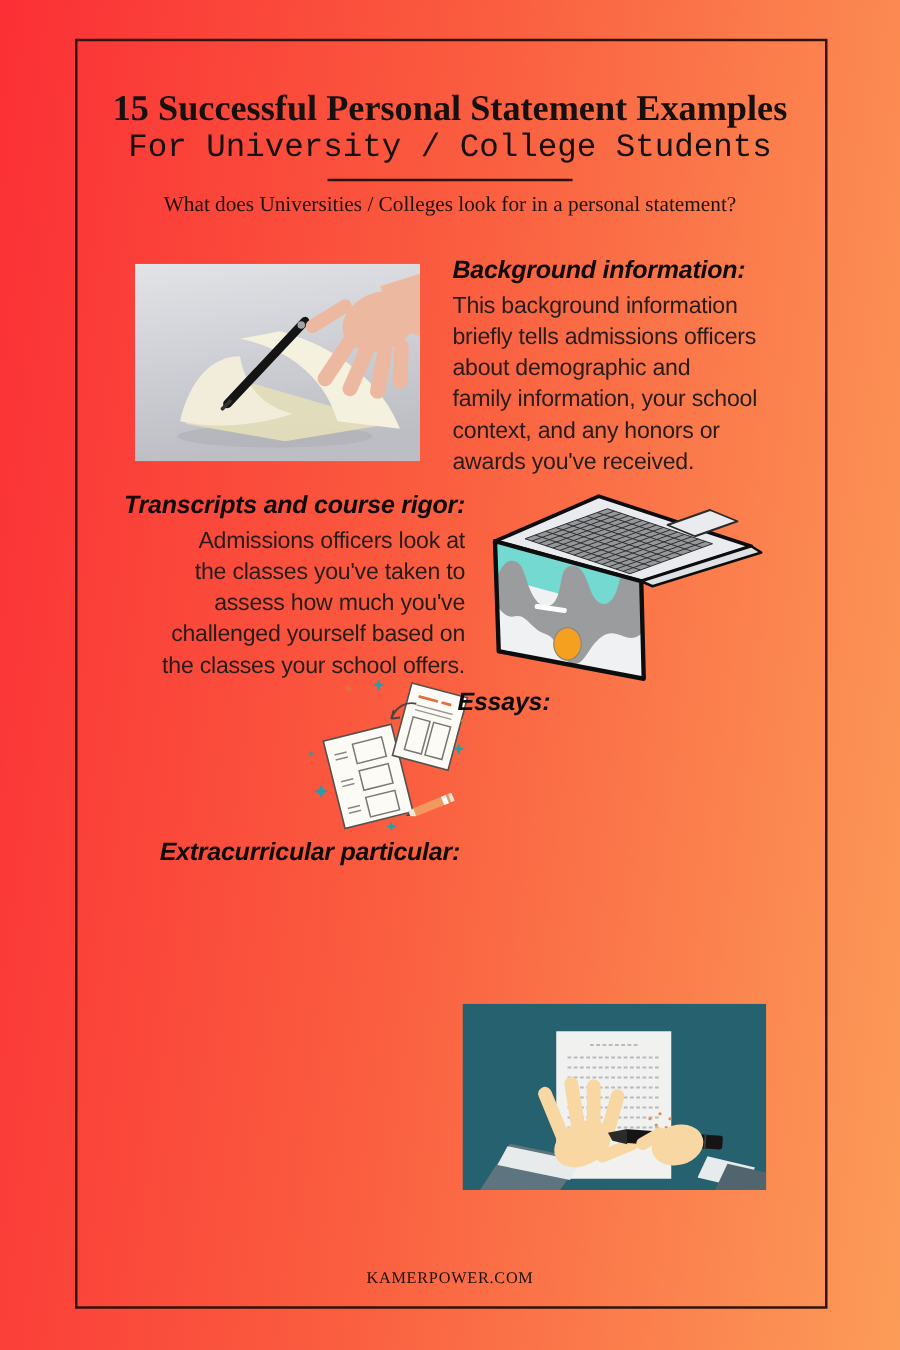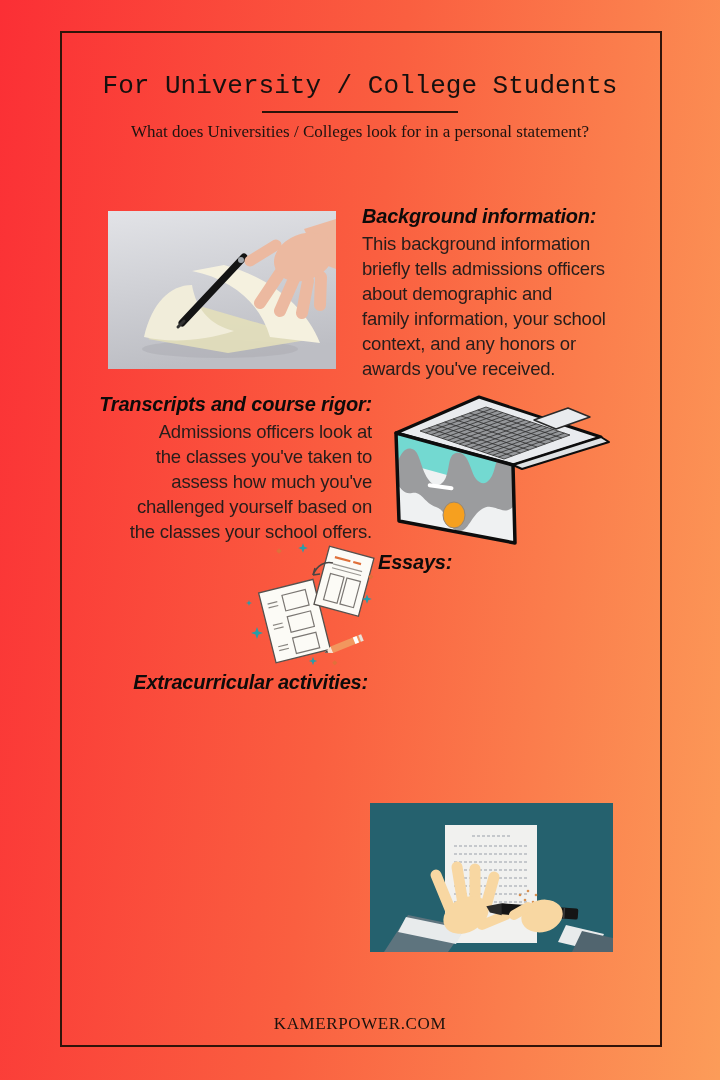--- a/index.html
+++ b/index.html
@@ -13,37 +13,38 @@
   .title{font-family:"Liberation Serif",serif;font-weight:700;font-size:29px;line-height:32px;}
   .subtitle{font-family:Liberation Mono, monospace;font-weight:400;font-size:26px;line-height:30px;}
   .divider{width:196px;border-top:2px solid #2b130a;margin:10px auto 9px;}
   .question{font-family:"Liberation Serif",serif;font-size:17px;color:#1d1310;}
   .sec{position:absolute;color:#261d1b;}
   .sec h3{margin:0 0 3px 0;font-size:20px;font-style:italic;font-weight:700;color:#0e0b0a;letter-spacing:-0.2px;}
   .sec p{margin:0;font-size:18.5px;line-height:25px;white-space:pre-line;letter-spacing:-0.2px;}
   .right{text-align:right;}
   #sec1{left:362px;top:205px;width:302px;}
   #sec2{left:64px;top:393px;width:308px;}
-  #sec3{left:378px;top:551px;width:302px;}
+  #sec3{left:366px;top:551px;width:302px;}
   #sec4{left:58px;top:671px;width:310px;}
   .illus{position:absolute;line-height:0;}
   #photo{left:108px;top:211px;}
   #laptop{left:376px;top:391px;}
   #papers{left:243px;top:541px;}
   #writing{left:370px;top:803px;}
   .footer{position:absolute;left:0;top:1014px;width:720px;text-align:center;
-    font-family:"Liberation Serif",serif;font-size:17px;letter-spacing:0.6px;color:#1c120d;}
+    font-family:"Liberation Serif",serif;font-size:13px;letter-spacing:0.6px;color:#1c120d;}
 </style>
 </head>
 <body>
 
 <div class="canvas">
   <div class="frame"></div>
 
   <div class="header">
+    <div class="title">15 Successful Personal Statement Examples</div>
     <div class="subtitle">For University / College Students</div>
     <div class="divider"></div>
     <div class="question">What does Universities / Colleges look for in a personal statement?</div>
   </div>
 
   <div class="illus" id="photo">
     <svg width="228" height="158" viewBox="0 0 228 158">
       <defs>
         <linearGradient id="pg" x1="0" y1="0" x2="0.2" y2="1">
           <stop offset="0" stop-color="#e2e3e7"></stop>
@@ -159,21 +160,21 @@
         <rect x="90" y="120" width="3.6" height="3.6" transform="rotate(45 91.8 121.8)"></rect>
       </g>
     </svg>
   </div>
 
   <div class="sec" id="sec3">
     <h3>Essays:</h3>
   </div>
 
   <div class="sec right" id="sec4">
-    <h3>Extracurricular activities:</h3>
+    <h3>Extracurricular particular:</h3>
   </div>
 
   <div class="illus" id="writing">
     <svg width="243" height="149" viewBox="0 0 243 149">
       <rect width="243" height="149" fill="#25616e"></rect>
       <rect x="75" y="22" width="92" height="118" fill="#f1f1ef"></rect>
       <g stroke="#b7bac1" stroke-width="1.5" stroke-dasharray="3 2" fill="none">
         <path d="M102,33 H140"></path>
         <path d="M84,43 H158 M84,51 H158 M84,59 H158 M84,67 H158 M84,75 H158 M84,83 H158 M84,91 H158 M84,99 H158 M84,107 H158"></path>
         <path d="M84,124 H112"></path>

